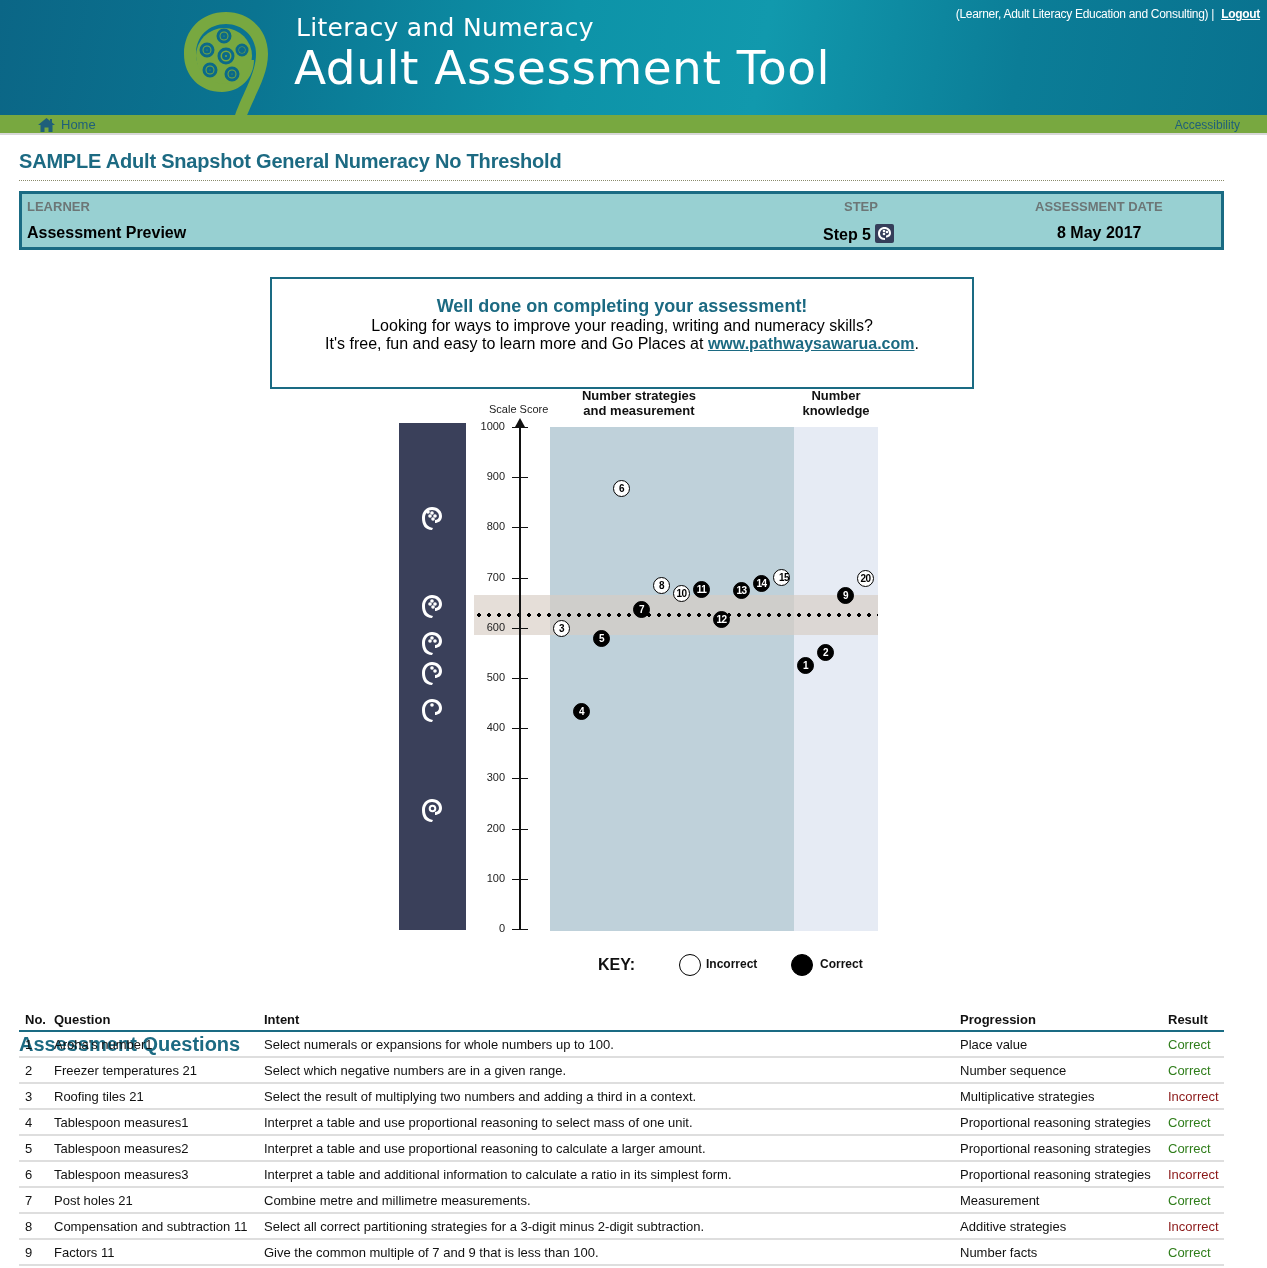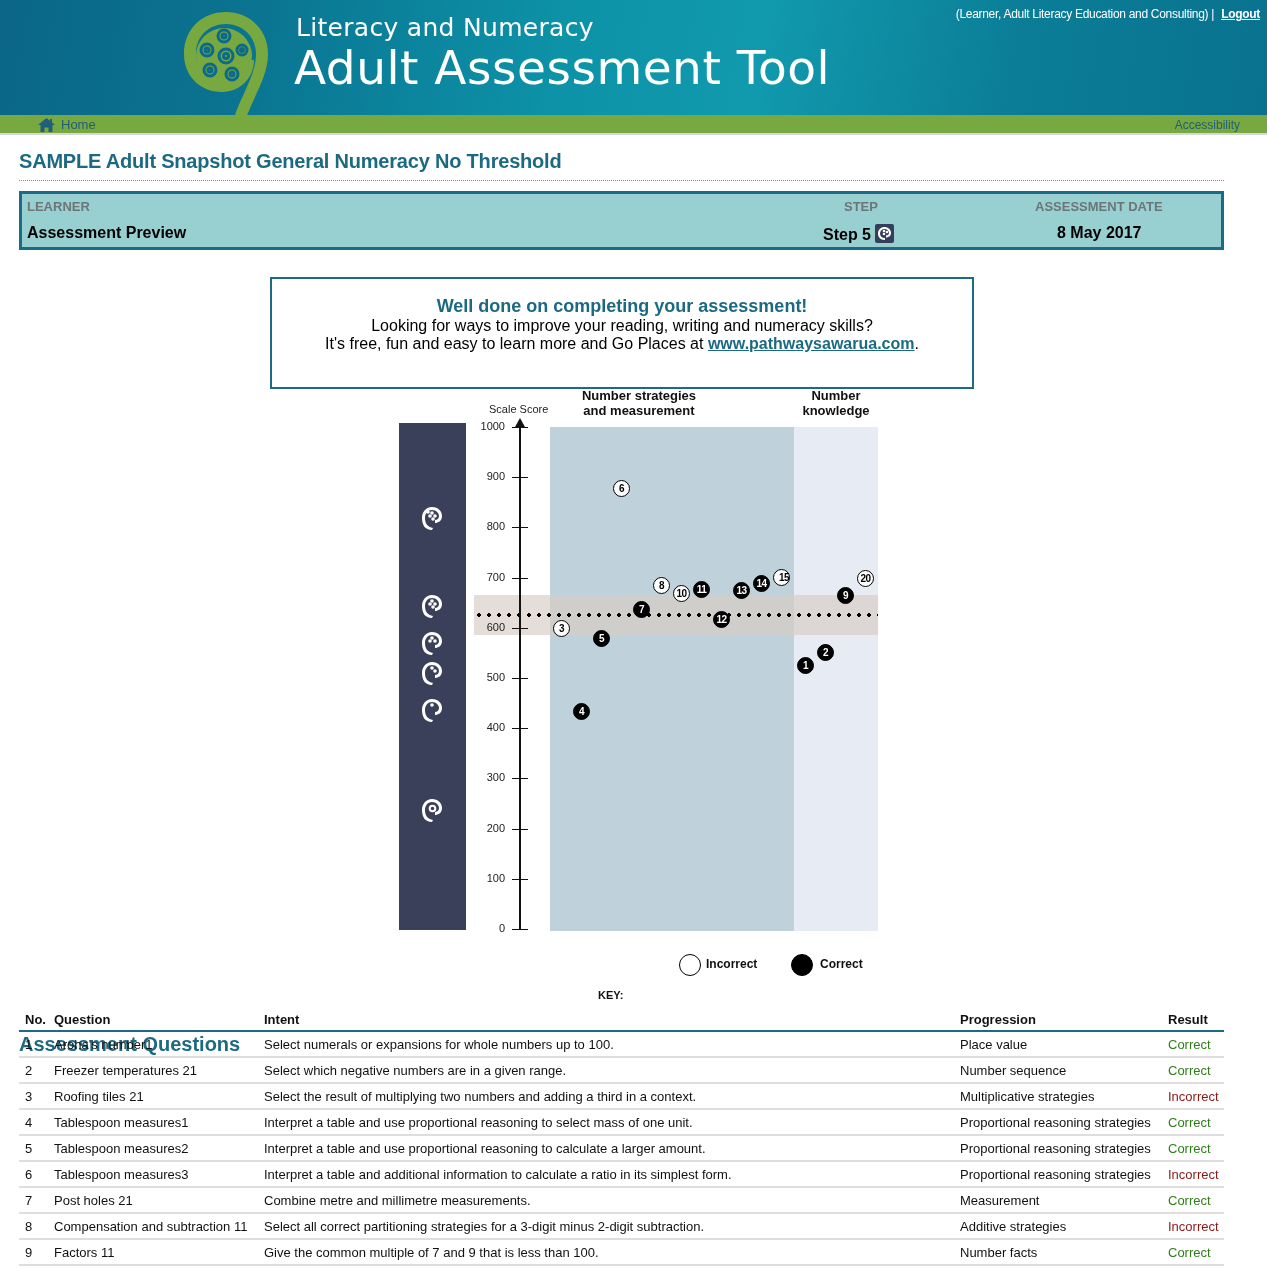--- a/index.html
+++ b/index.html
@@ -46,21 +46,21 @@
   .region-a { position: absolute; left: 550px; top: 47px; width: 244px; height: 504px; background: #bfd1da; }
   .region-b { position: absolute; left: 794px; top: 47px; width: 84px; height: 504px; background: #e6ebf4; }
   .region-title { position: absolute; font-size: 13px; font-weight: bold; color: #111; text-align: center; line-height: 15px; }
   .band { position: absolute; left: 474px; width: 404px; background: rgba(215, 205, 195, 0.65); }
   .dotline { position: absolute; left: 474px; width: 404px; height: 4px;
      background-image: radial-gradient(circle, #000 1.8px, transparent 2.1px); background-size: 10px 4px; background-repeat: repeat-x; }
   .pt { position: absolute; width: 17px; height: 17px; border-radius: 50%; font-size: 10px; font-weight: bold; line-height: 15px; text-align: center; letter-spacing: -0.5px; }
   .pt.correct { background: #000; color: #fff; border: 1px solid #000; }
   .pt.incorrect { background: #fff; color: #000; border: 1px solid #000; }
 
-  .key-label { position: absolute; left: 598px; top: 576px; font-size: 11px; font-weight: bold; color: #111; margin-top: 33px; }
+  .key-label { position: absolute; left: 598px; top: 576px; font-size: 16px; font-weight: bold; color: #111; }
   .key-circle { position: absolute; top: 574px; width: 22px; height: 22px; border-radius: 50%; border: 1px solid #000; }
   .key-text { position: absolute; top: 577px; font-size: 12px; font-weight: bold; color: #111; }
 
   
   .q-heading { position: absolute; left: 19px; top: 1033px; font-size: 20px; font-weight: bold; color: #1c6a82; }
   .q-table { position: absolute; left: 19px; top: 1008px; width: 1205px; border-collapse: collapse; font-size: 13px; }
   .q-table th { text-align: left; font-weight: bold; height: 23px; border-bottom: 2px solid #1a6b83; padding: 0; color: #111; margin-left: 7px; }
   .q-table td { height: 26px; border-bottom: 2px solid #dedede; padding: 0; color: #111; }
   .c-no { padding-left: 6px !important; width: 35px; }
   .c-q { width: 210px; }

